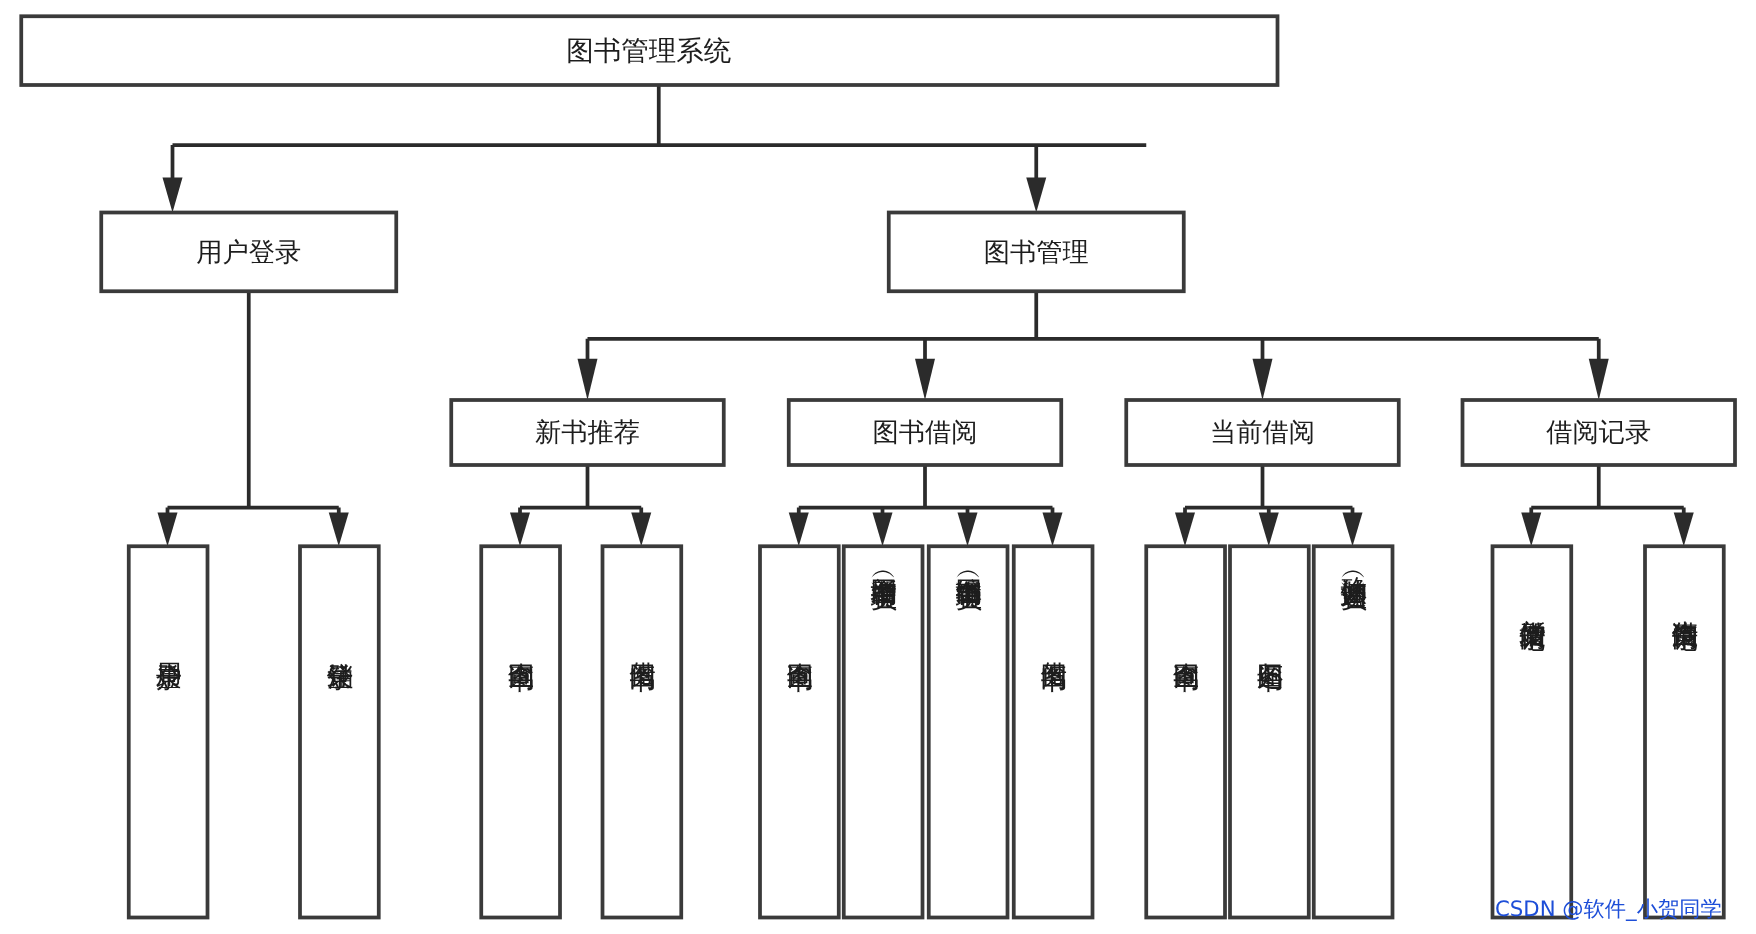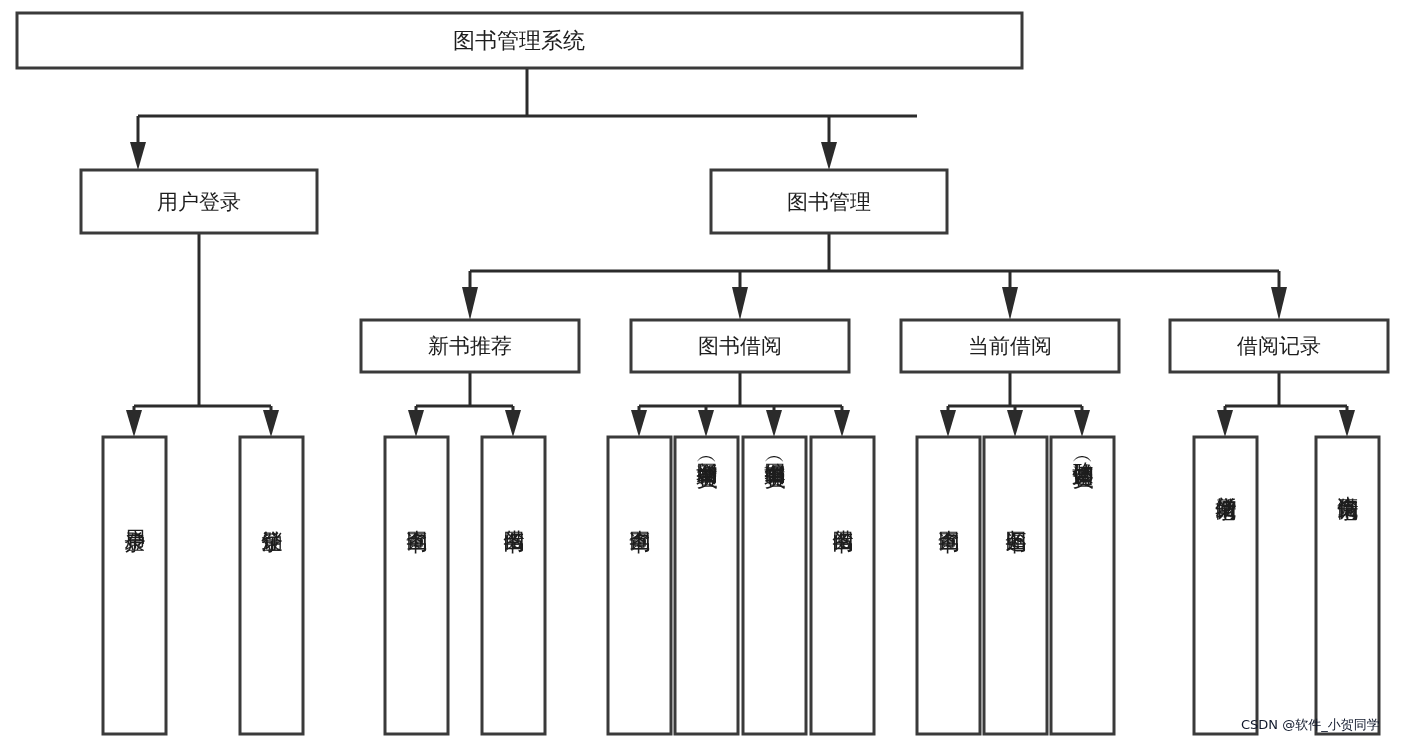--- a/index.html
+++ b/index.html
@@ -29,25 +29,24 @@
     font-family:"DejaVu Sans","Liberation Sans",sans-serif;
     font-size:21px;
     line-height:1.0;
     color:#1d1d1d;
     letter-spacing:1px;
     white-space:nowrap;
   }
   .watermark{
     position:absolute;
     font-family:"DejaVu Sans","Liberation Sans",sans-serif;
-    font-size:13px;
-    color:#0f172a;
+    font-size:17px;
+    color:#1d4ed8;
     white-space:nowrap;
     pointer-events:none;
-    padding-left:45px;
   }
 </style>
 </head>
 <body>
 
 <div id="diagram-root">
 
   <svg class="canvas" viewBox="0 0 1405 747">
 
     <g>

